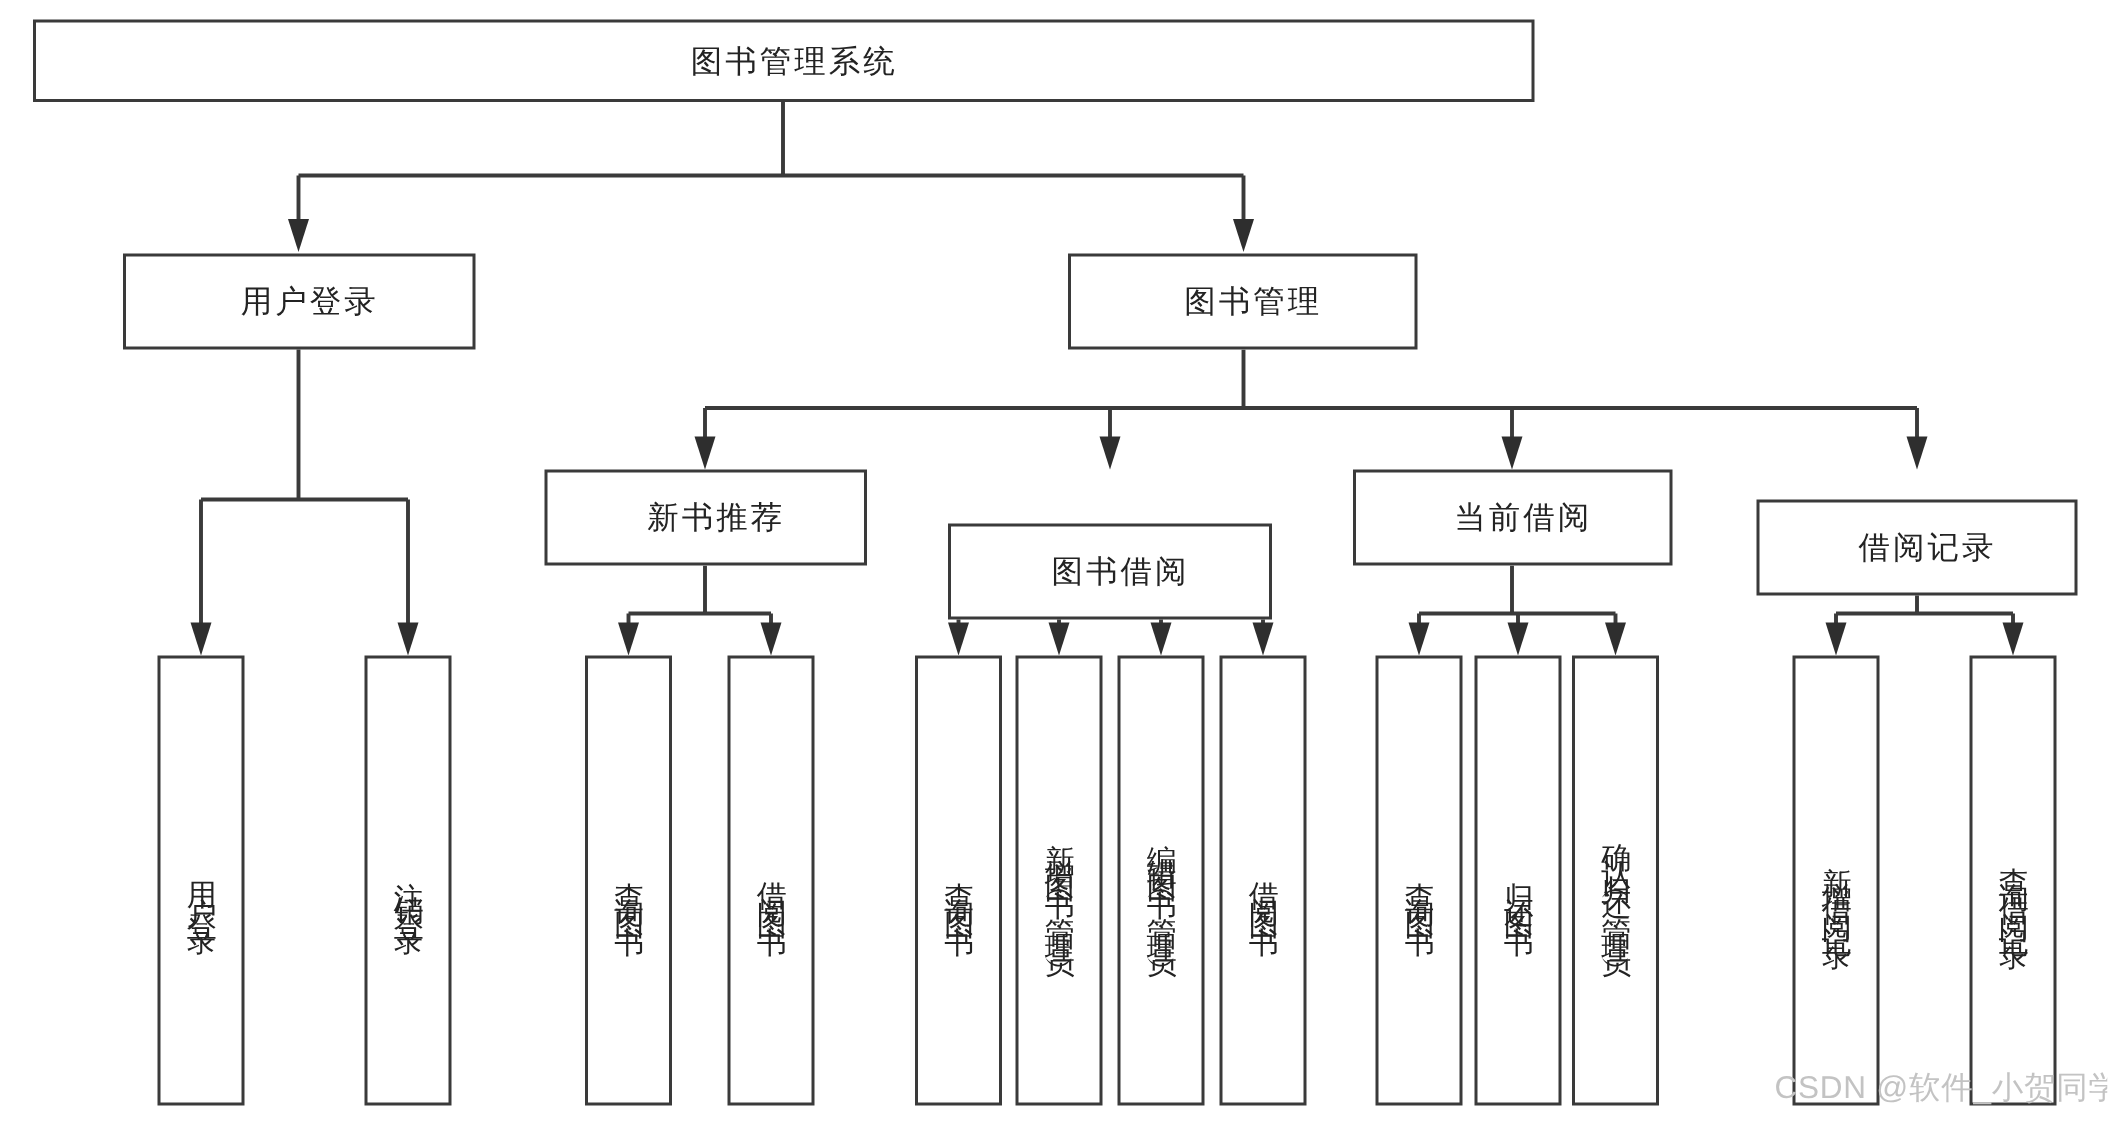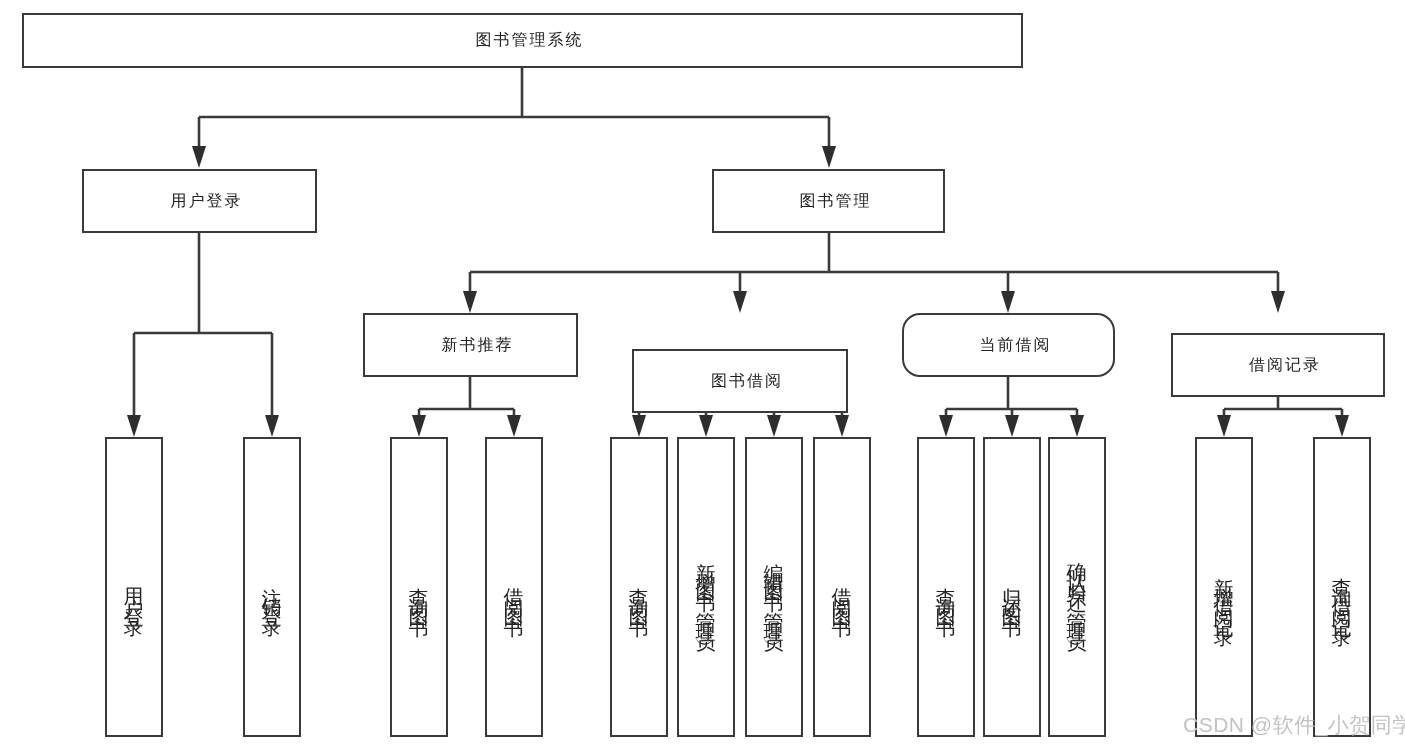--- a/index.html
+++ b/index.html
@@ -13,21 +13,21 @@
   #connectors{position:absolute;left:0;top:0;z-index:1;}
   .node{
     position:absolute;
     background:#ffffff;
     border:2.5px solid #3a3a3a;
     box-sizing:border-box;
     display:flex;align-items:center;justify-content:center;
     z-index:2;
     color:#232323;
   }
-  .hnode{font-size:16px;letter-spacing:2px;padding-left:14px;white-space:nowrap;}
+  .hnode{font-size:21px;letter-spacing:2px;padding-left:14px;white-space:nowrap;}
   .vnode .vlabel{
     writing-mode:vertical-lr;
     text-orientation:mixed;
     font-size:20px;
     line-height:1;
     letter-spacing:10px;
     padding-top:10px;
     white-space:nowrap;
   }
   .watermark{
@@ -88,21 +88,21 @@
     </g>
   </svg>
 
   <div class="node hnode" style="left:22px;top:13px;width:1001px;height:55px;">图书管理系统</div>
 
   <div class="node hnode" style="left:82px;top:169px;width:235px;height:64px;">用户登录</div>
   <div class="node hnode" style="left:363px;top:313px;width:215px;height:64px;">新书推荐</div>
 
   <div class="node hnode" style="left:712px;top:169px;width:233px;height:64px;">图书管理</div>
   <div class="node hnode" style="left:632px;top:313px;width:216px;height:64px;margin-top:36px;">图书借阅</div>
-  <div class="node hnode" style="left:902px;top:313px;width:213px;height:64px;border-radius:18px;">当前借阅</div>
+  <div class="node hnode" style="left:902px;top:313px;width:213px;height:64px;">当前借阅</div>
   <div class="node hnode" style="left:1171px;top:313px;width:214px;height:64px;margin-top:20px;">借阅记录</div>
 
   <div class="node vnode" style="left:105px;top:437px;width:58px;height:300px;">
     <span class="vlabel">用户登录</span>
   </div>
   <div class="node vnode" style="left:243px;top:437px;width:58px;height:300px;">
     <span class="vlabel">注销登录</span>
   </div>
 
   <div class="node vnode" style="left:390px;top:437px;width:58px;height:300px;">

